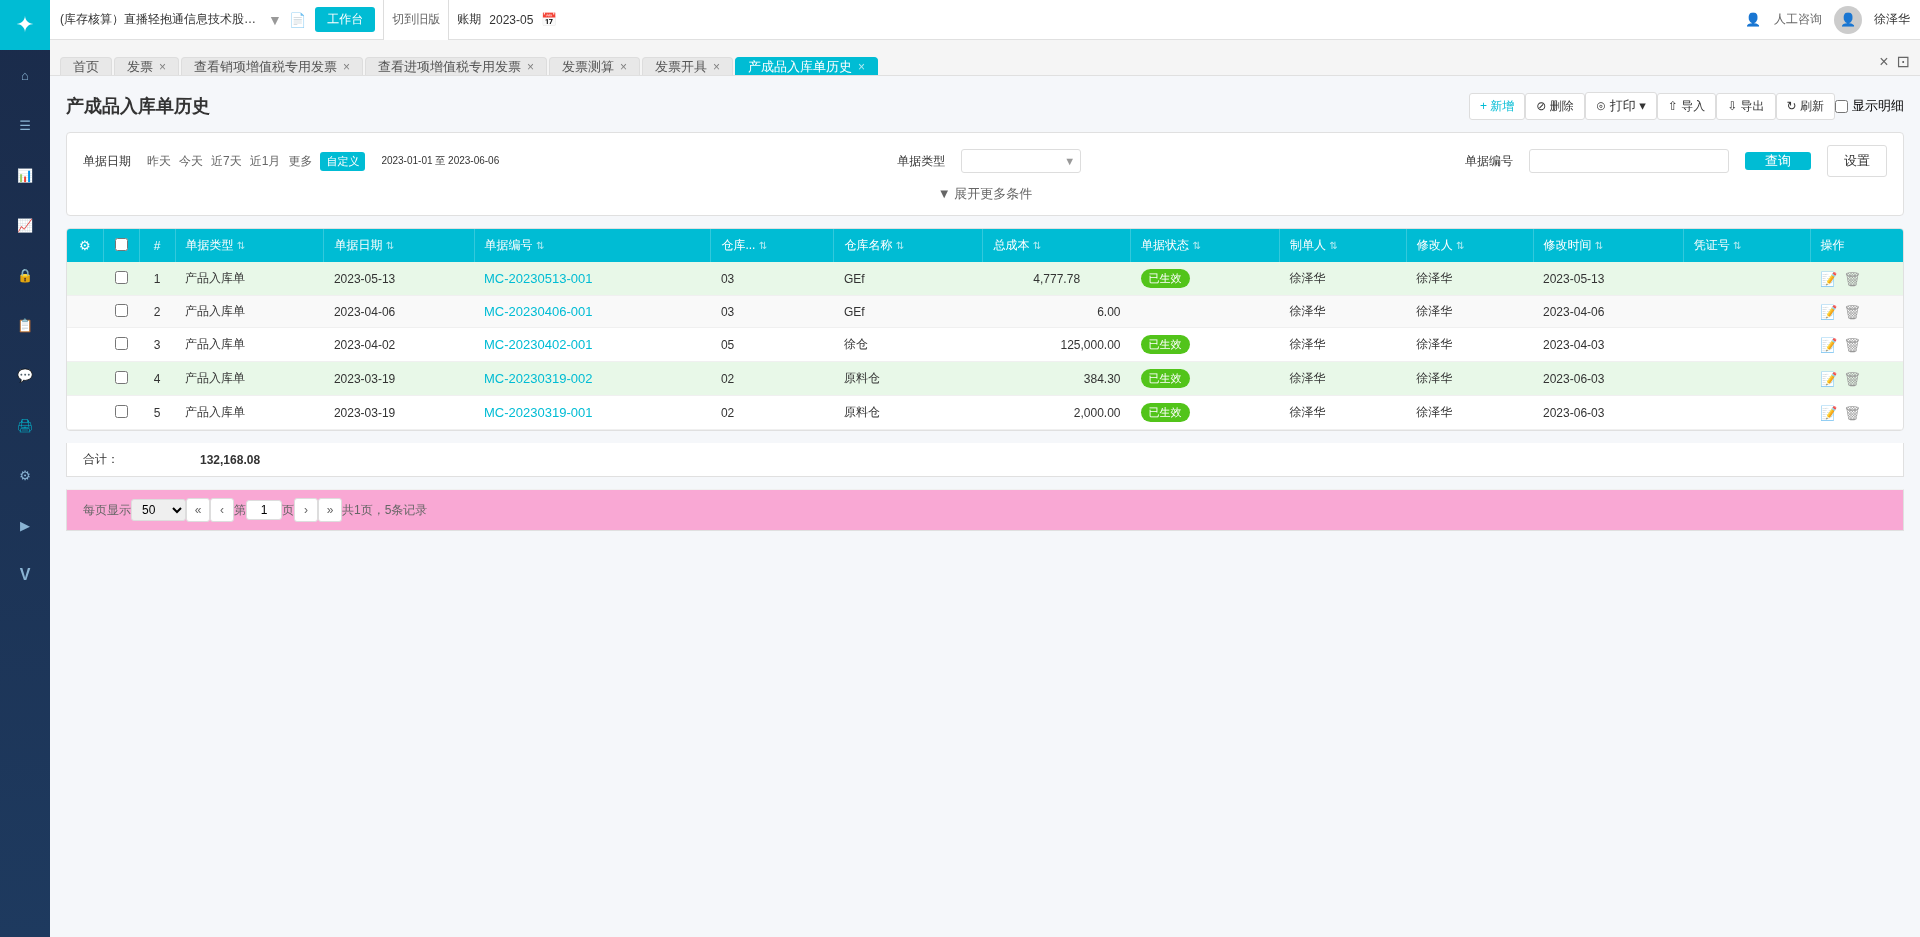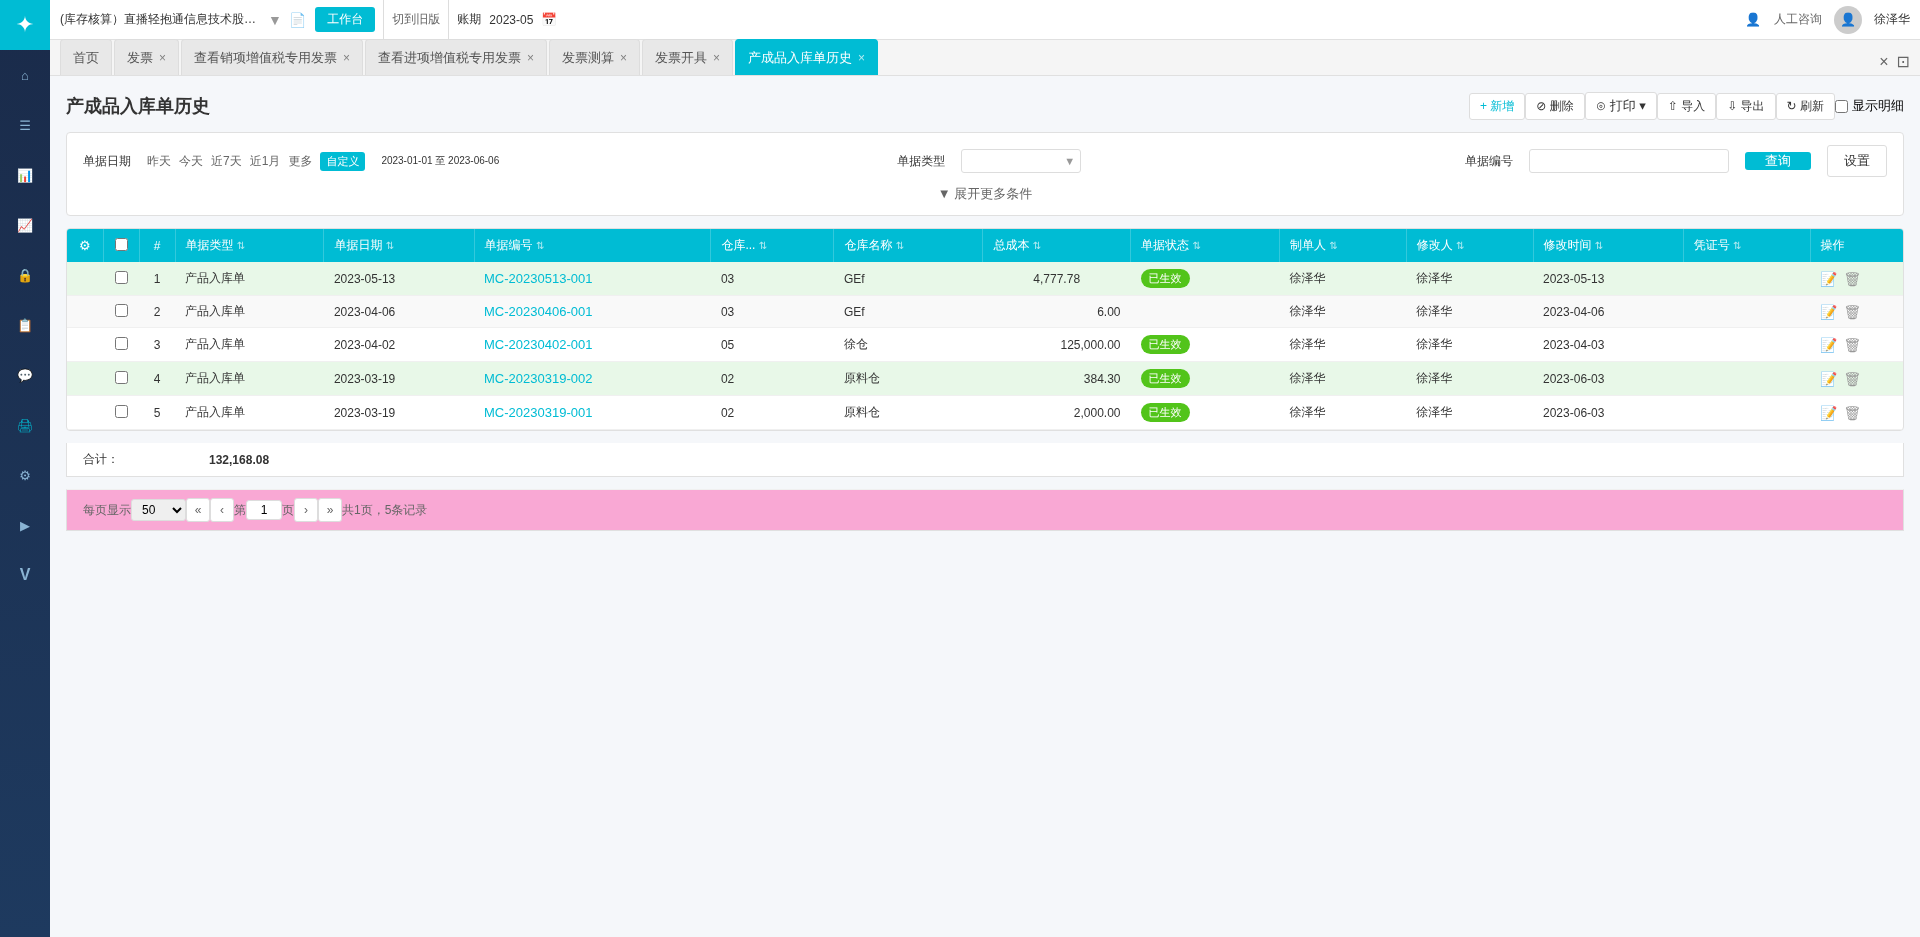--- a/index.html
+++ b/index.html
@@ -104,21 +104,21 @@
       height: 36px;
       background: #f5f5f5;
       display: flex;
       align-items: flex-end;
       padding: 0 10px;
       border-bottom: 1px solid #e0e0e0;
       flex-shrink: 0;
       gap: 2px;
     }
     .tab {
-      height: 36px;
+      height: 18px;
       padding: 0 12px;
       display: flex;
       align-items: center;
       gap: 6px;
       background: #e8e8e8;
       border-radius: 4px 4px 0 0;
       cursor: pointer;
       font-size: 12px;
       color: #555;
       white-space: nowrap;
@@ -321,21 +321,21 @@
     .sort-arrow { font-size: 10px; opacity: 0.7; }
 
     
     .table-footer {
       background: white;
       border: 1px solid #e0e0e0;
       border-top: none;
       padding: 8px 16px;
       display: flex;
       align-items: center;
-      gap: 10px;
+      gap: 1px;
     }
     .footer-total-label { font-size: 12px; color: #333; }
     .footer-total-value { font-size: 12px; color: #333; font-weight: bold; margin-left: 80px; }
 
     
     .pagination-bar {
       display: flex;
       align-items: center;
       padding: 8px 16px;
       background: #f9a8d4;

